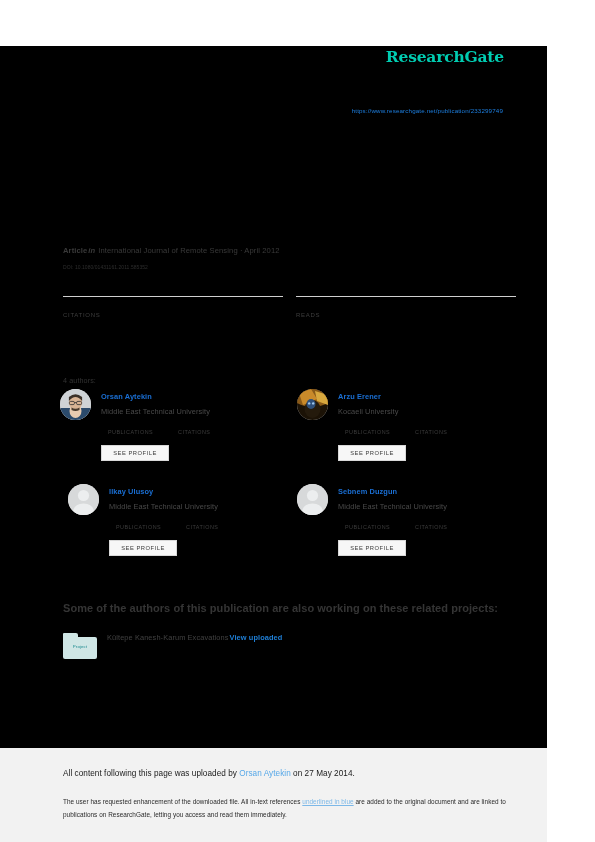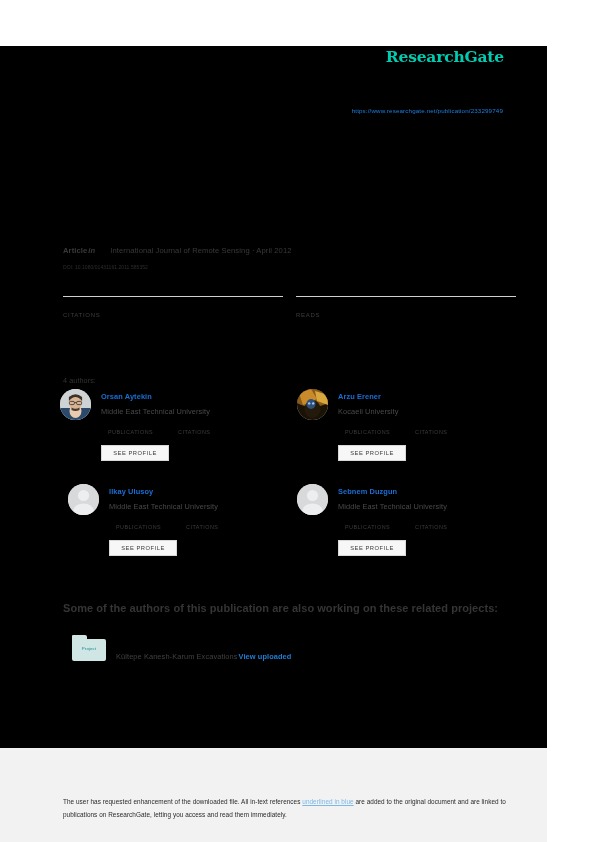--- a/index.html
+++ b/index.html
@@ -53,21 +53,21 @@
   
   .meta-line {
     position:absolute; left:63px; top:246px;
     font-size:7.6px;
     color:#3a3a3a;
     white-space:nowrap;
     letter-spacing:0.1px;
   }
   .meta-line .kw-article { font-weight:bold; }
   .meta-line .kw-in { font-style:italic; font-weight:bold; padding:0 1px;margin-top:44px; }
-  .meta-line .jrnl { padding-left:14px; }
+  .meta-line .jrnl { padding-left:2px; }
 
   .doi-line {
     position:absolute; left:63px; top:264px;
     font-size:5px;
     color:#2e2e2e;
     letter-spacing:0.05px;
     white-space:nowrap;
   }
 
   
@@ -172,23 +172,23 @@
   
   .rp-title {
     position:absolute; left:63px; top:602px;
     font-size:11px;
     font-weight:bold;
     color:#353535;
     letter-spacing:0.05px;
     white-space:nowrap;
   }
   .rp-row {
-    position:absolute; left:72px; top:633px;
+    position:absolute; left:63px; top:633px;
     height:28px;
-    display:flex; align-items:flex-end;
+    display:flex; align-items:flex-start;
   }
   .rp-icon {
     position:relative;
     width:34px; height:26px;
     flex:0 0 auto;
   }
   .rp-icon .tab {
     position:absolute; left:0; top:0;
     width:15px; height:5px;
     background:#cfe6e5;
@@ -395,18 +395,21 @@
     <div class="rp-icon">
       <div class="tab"></div>
       <div class="body"></div>
       <div class="lbl">Project</div>
     </div>
     <div class="rp-name">Kültepe Kanesh-Karum Excavations</div>
     <div class="rp-link">View uploaded</div>
   </div>
 
   <div class="footer">
+    <div class="f-line1">
+      <span>All content following this page was uploaded by </span><span class="lnk">Orsan Aytekin</span><span> on 27 May 2014.</span>
+    </div>
     <div class="f-para">
       <span>The user has requested enhancement of the downloaded file. All in-text references </span><span class="lnk">underlined in blue</span><span> are added to the original document and are linked to publications on ResearchGate, letting you access and read them immediately.</span>
     </div>
   </div>
 
 </div>
 
 </body></html>

